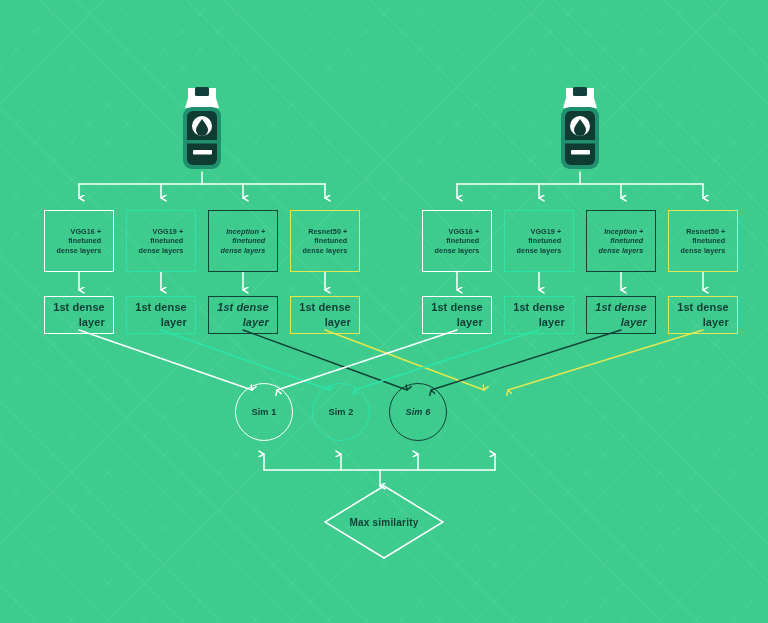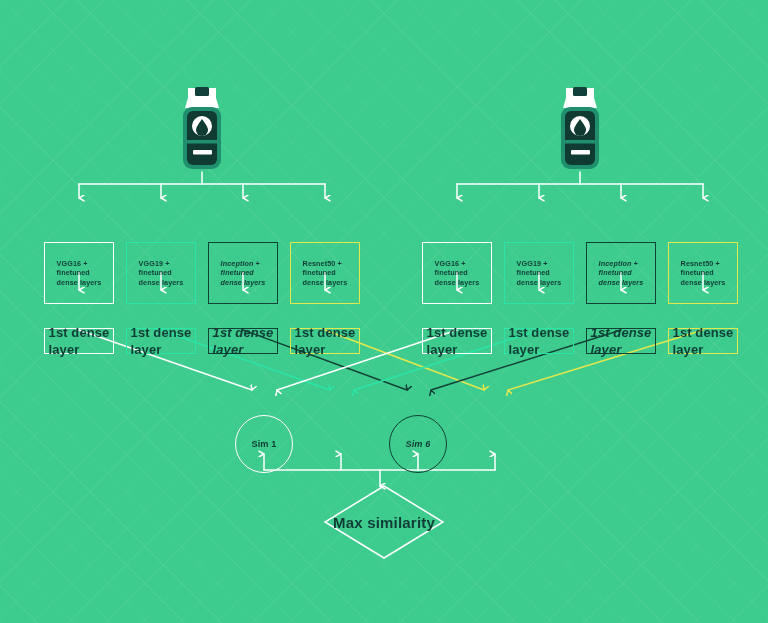--- a/index.html
+++ b/index.html
@@ -24,37 +24,36 @@
   }
   #overlay {
     position: absolute; inset: 0;
     width: 768px; height: 623px;
   }
   .node {
     position: absolute;
     display: flex;
     align-items: center;
     justify-content: center;
-    text-align: left;
+    text-align: right;
     color: #0f3d35;
     line-height: 1.32;
     letter-spacing: 0.1px;
-    margin-top: 32px;
   }
   .model-box {
     width: 70px; height: 62px;
     border: 1.6px solid #ffffff;
     font-size: 7.2px;
     font-weight: 700;
     padding: 2px;
   }
   .dense-box {
-    width: 70px; height: 26px;
+    width: 70px; height: 38px;
     border: 1.6px solid #ffffff;
-    font-size: 13px;
+    font-size: 11px;
     font-weight: 700;
   }
   .sim-circle {
     width: 58px; height: 58px;
     border: 1.6px solid #ffffff;
     border-radius: 50%;
     font-size: 9.2px;
     font-weight: 700;
   }
   .c-white  { border-color: #ffffff; }
@@ -63,21 +62,21 @@
   .c-yellow { border-color: #e4e84e; }
 
   .diamond-wrap {
     position: absolute;
     left: 325px; top: 486px;
     width: 118px; height: 72px;
   }
   .diamond-label {
     position: absolute; inset: 0;
     display: flex; align-items: center; justify-content: center;
-    font-size: 15px; font-weight: 700; color: #0f3d35;
+    font-size: 10px; font-weight: 700; color: #0f3d35;
     letter-spacing: 0.2px;
   }
 
   
   .bottle { position: absolute; width: 60px; height: 98px; }
   .bottle svg { display: block; }
 </style>
 </head>
 <body>
 
@@ -212,19 +211,20 @@
   <div class="node model-box c-cyan" style="left:504px; top:210px;">VGG19 +<br>finetuned<br>dense layers</div>
   <div class="node model-box c-dark" style="left:586px; top:210px;">Inception +<br>finetuned<br>dense layers</div>
   <div class="node model-box c-yellow" style="left:668px; top:210px;">Resnet50 +<br>finetuned<br>dense layers</div>
 
   <div class="node dense-box c-white" style="left:422px; top:296px;">1st dense<br>layer</div>
   <div class="node dense-box c-cyan" style="left:504px; top:296px;">1st dense<br>layer</div>
   <div class="node dense-box c-dark" style="left:586px; top:296px;">1st dense<br>layer</div>
   <div class="node dense-box c-yellow" style="left:668px; top:296px;">1st dense<br>layer</div>
 
   <div class="node sim-circle c-white" style="left:235px; top:383px;">Sim 1</div>
+  <div class="node sim-circle c-cyan" style="left:312px; top:383px;">Sim 2</div>
   <div class="node sim-circle c-dark" style="left:389px; top:383px;">Sim 6</div>
 
   <div class="diamond-wrap">
     <div class="diamond-label">Max similarity</div>
   </div>
 
 </div>
 
 </body></html>

